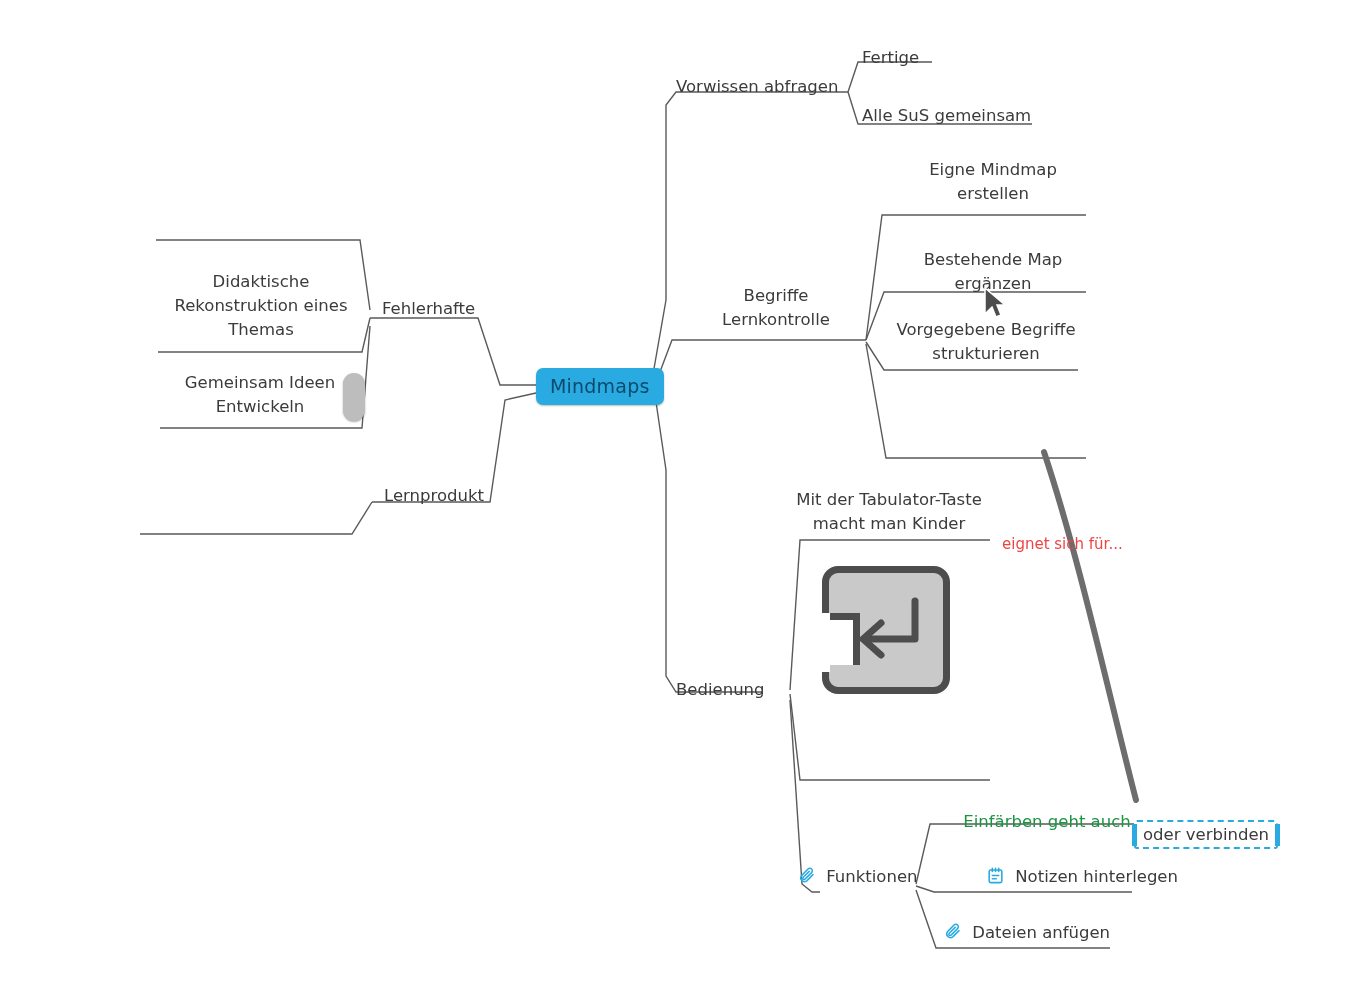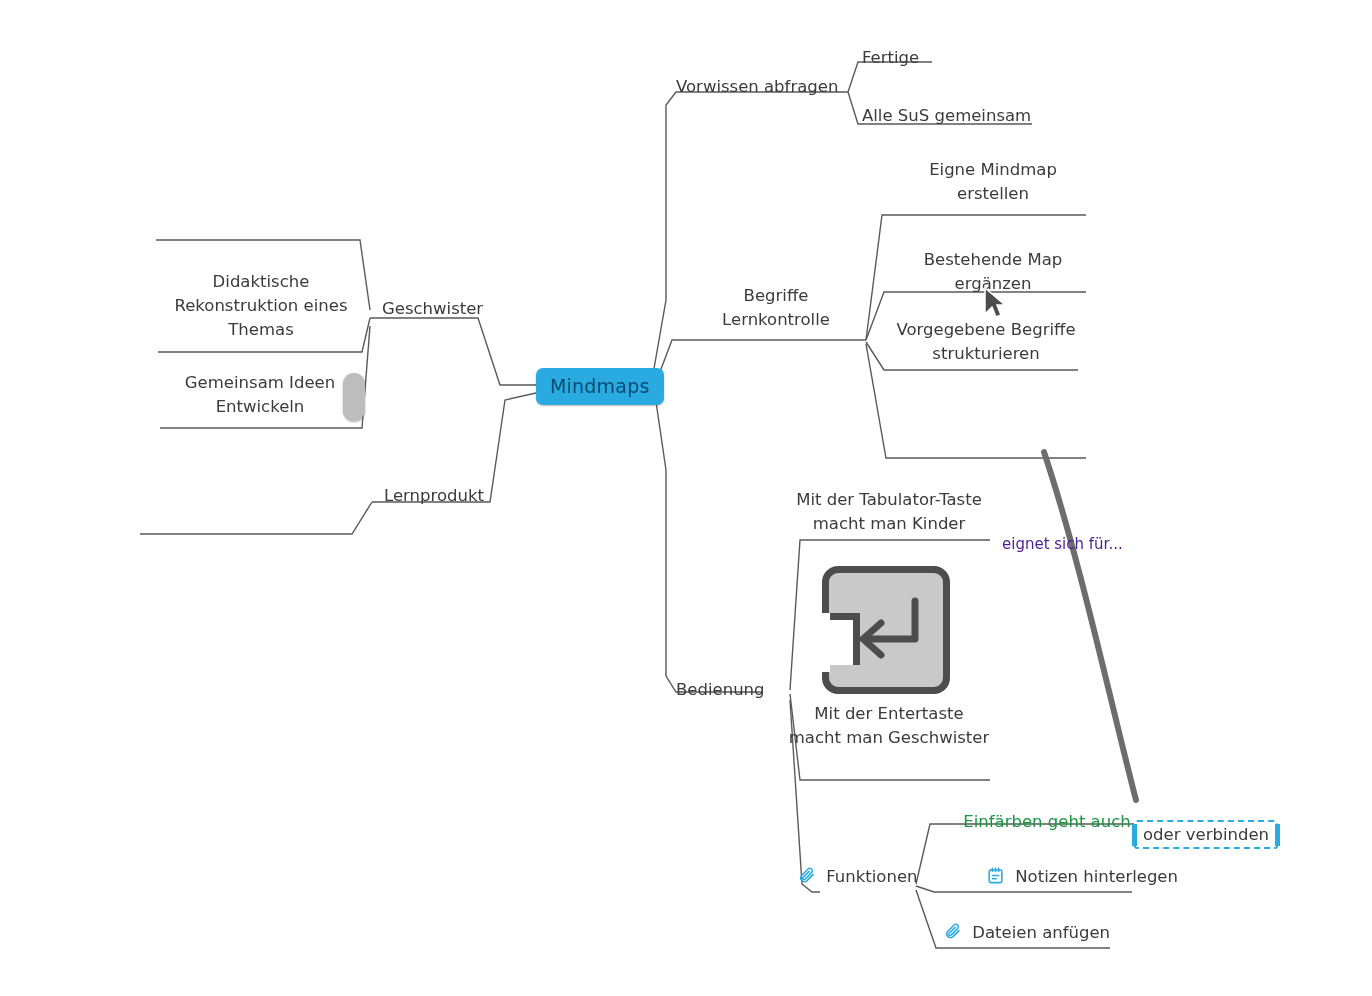--- a/index.html
+++ b/index.html
@@ -116,21 +116,21 @@
     position: absolute;
     width: 22px;
     height: 48px;
     border-radius: 11px;
     background: #bdbdbd;
     box-shadow: 0 1px 2px rgba(0,0,0,0.35);
   }
   .eignet {
     position: absolute;
     font-size: 15px;
-    color: #4c1d95;
+    color: #ef4444;
     white-space: nowrap;
   }
 </style>
 </head>
 <body>
 
 <div id="canvas">
 
   <svg class="edges" viewBox="0 0 1372 996">
     <g fill="none" stroke="#5a5a5a" stroke-width="1.4">
@@ -168,21 +168,21 @@
 
     <g>
       <path d="M1044,452 C1080,560 1110,700 1136,800" fill="none" stroke="#6d6d6d" stroke-width="6" stroke-linecap="round"></path>
     </g>
   </svg>
 
   <div class="root" style="left:536px; top:368px;">Mindmaps</div>
 
   <div class="node left" style="left:156px; top:270px; width:210px;">Didaktische Rekonstruktion eines Themas</div>
   <div class="node left" style="left:170px; top:371px; width:180px;">Gemeinsam Ideen Entwickeln</div>
-  <div class="node left" style="left:382px; top:297px; width:120px; text-align:left;">Geschwister</div>
+  <div class="node left" style="left:382px; top:297px; width:120px; text-align:left;">Fehlerhafte</div>
   <div class="node left" style="left:384px; top:484px; width:120px; text-align:left;">Lernprodukt</div>
 
   <div class="scrollpill" style="left:343px; top:373px;"></div>
 
   <div class="node" style="left:676px; top:75px; width:176px; text-align:left;">Vorwissen abfragen</div>
   <div class="node" style="left:862px; top:46px; width:80px; text-align:left;">Fertige</div>
   <div class="node" style="left:862px; top:104px; width:180px; text-align:left;">Alle SuS gemeinsam</div>
 
   <div class="node" style="left:714px; top:284px; width:124px;">Begriffe Lernkontrolle</div>
   <div class="node" style="left:900px; top:158px; width:186px;">Eigne Mindmap erstellen</div>
@@ -196,21 +196,20 @@
     <div class="notch"></div>
     <div class="notch-fix"></div>
     <svg width="114" height="114" viewBox="0 0 114 114" style="position:absolute; left:0; top:0;">
       <g fill="none" stroke="#4d4d4d" stroke-width="7" stroke-linecap="round" stroke-linejoin="round">
         <path d="M86,28 L86,66 L36,66"></path>
         <path d="M52,50 L34,66 L52,82"></path>
       </g>
     </svg>
   </div>
 
-  <div class="node" style="left:786px; top:702px; width:206px;">Mit der Entertaste macht man Geschwister</div>
 
   <div class="label-with-icon" style="left:798px; top:866px;">
     <span class="icon">
       <svg width="18" height="18" viewBox="0 0 24 24" fill="none" stroke="#29abe2" stroke-width="2" stroke-linecap="round" stroke-linejoin="round">
         <path d="M20 11.5l-8.3 8.3a5 5 0 01-7-7l8.7-8.7a3.3 3.3 0 114.7 4.7l-8.7 8.7a1.7 1.7 0 11-2.4-2.4l7.9-7.9"></path>
       </svg>
     </span>
     <span>Funktionen</span>
   </div>
 

